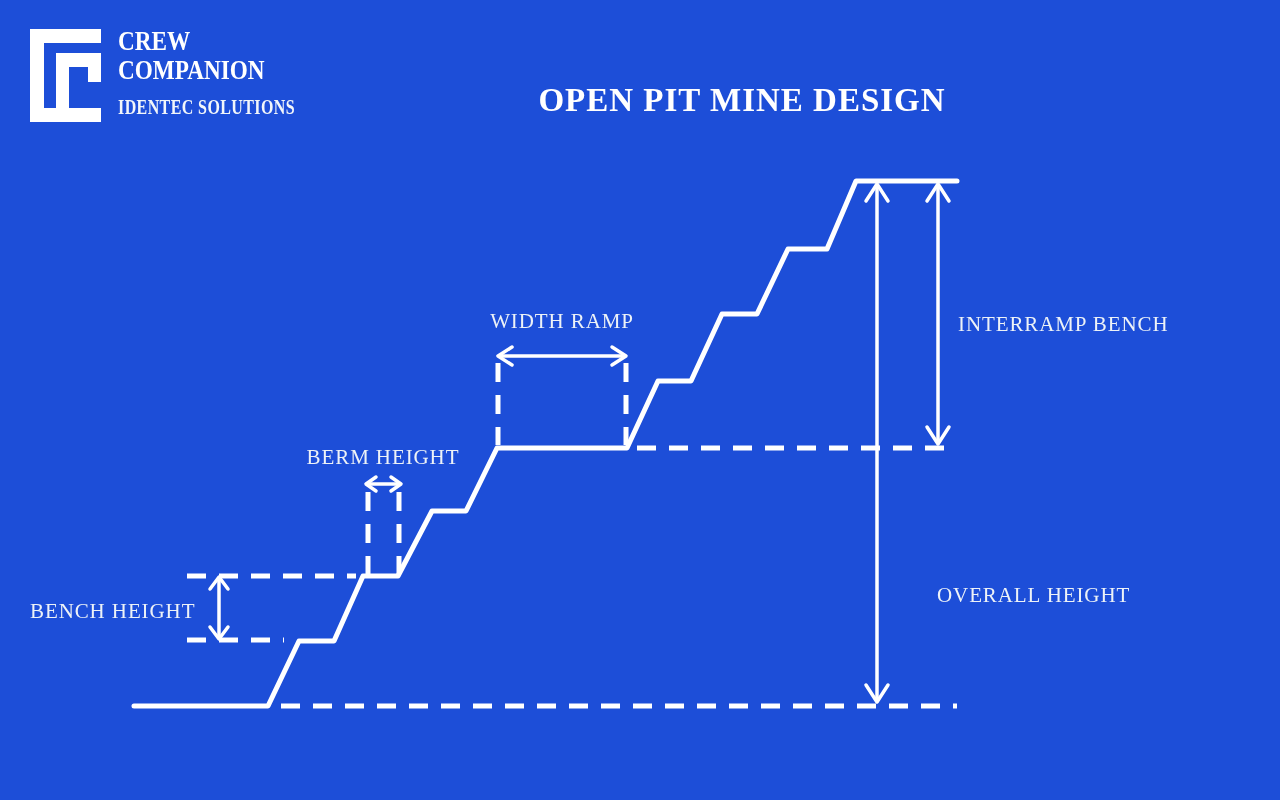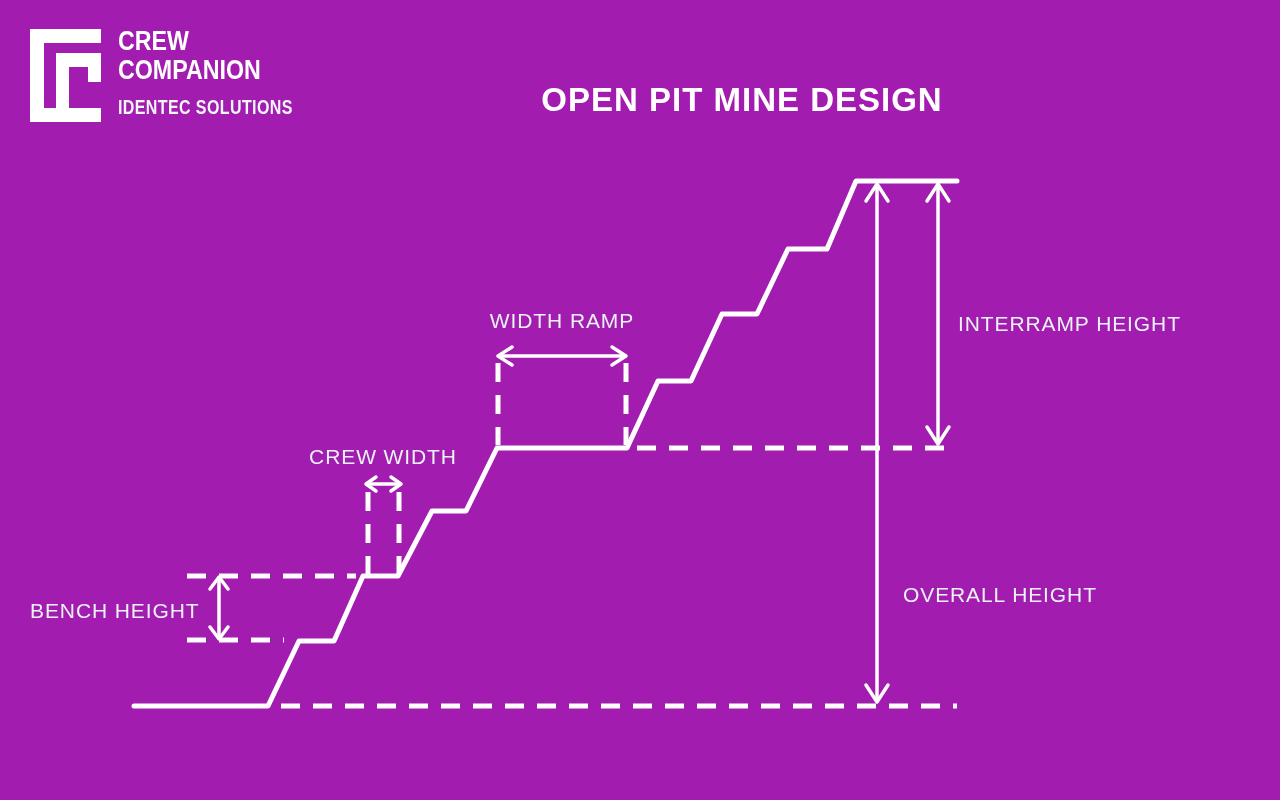--- a/index.html
+++ b/index.html
@@ -1,23 +1,23 @@
 <!DOCTYPE html>
 <html><head>
 <meta charset="utf-8">
 <style>
   html, body { margin: 0; padding: 0; }
   body { background: #2c4f73; }
   .page {
     position: relative;
     width: 1280px;
     height: 800px;
-    background: #a21caf;
+    background: #1d4ed8;
     overflow: hidden;
-    font-family: Liberation Sans, sans-serif;
+    font-family: Liberation Serif, serif;
     color: #ffffff;
   }
   
   .logo { position: absolute; left: 28px; top: 27px; }
   .logo-mark { position: absolute; left: 0; top: 1px; }
   .logo-text { position: absolute; left: 90px; top: 0px; white-space: nowrap; }
   .logo-l1, .logo-l2 {
     font-size: 27px; font-weight: bold; line-height: 29px;
     letter-spacing: 0px; transform: scaleX(0.86); transform-origin: left center;
     color: #ffffff;
@@ -103,21 +103,21 @@
           <line x1="877" y1="188" x2="877" y2="698"></line>
           <path d="M866,201 L877,184 L888,201"></path>
           <path d="M866,685 L877,702 L888,685"></path>
         </g>
       </g>
     </g>
   </svg>
 
   <div class="diagram-label lbl-left" style="left:30px; top:611px;">BENCH HEIGHT</div>
 
-  <div class="diagram-label lbl-center" style="left:383px; top:457px;">CREW WIDTH</div>
+  <div class="diagram-label lbl-center" style="left:383px; top:457px;">BERM HEIGHT</div>
 
   <div class="diagram-label lbl-center" style="left:562px; top:321px;">WIDTH RAMP</div>
 
-  <div class="diagram-label lbl-left" style="left:958px; top:324px;">INTERRAMP HEIGHT</div>
+  <div class="diagram-label lbl-left" style="left:958px; top:324px;">INTERRAMP BENCH</div>
 
-  <div class="diagram-label lbl-left" style="left:903px; top:595px;">OVERALL HEIGHT</div>
+  <div class="diagram-label lbl-left" style="left:937px; top:595px;">OVERALL HEIGHT</div>
 
 </div>
 
 </body></html>

